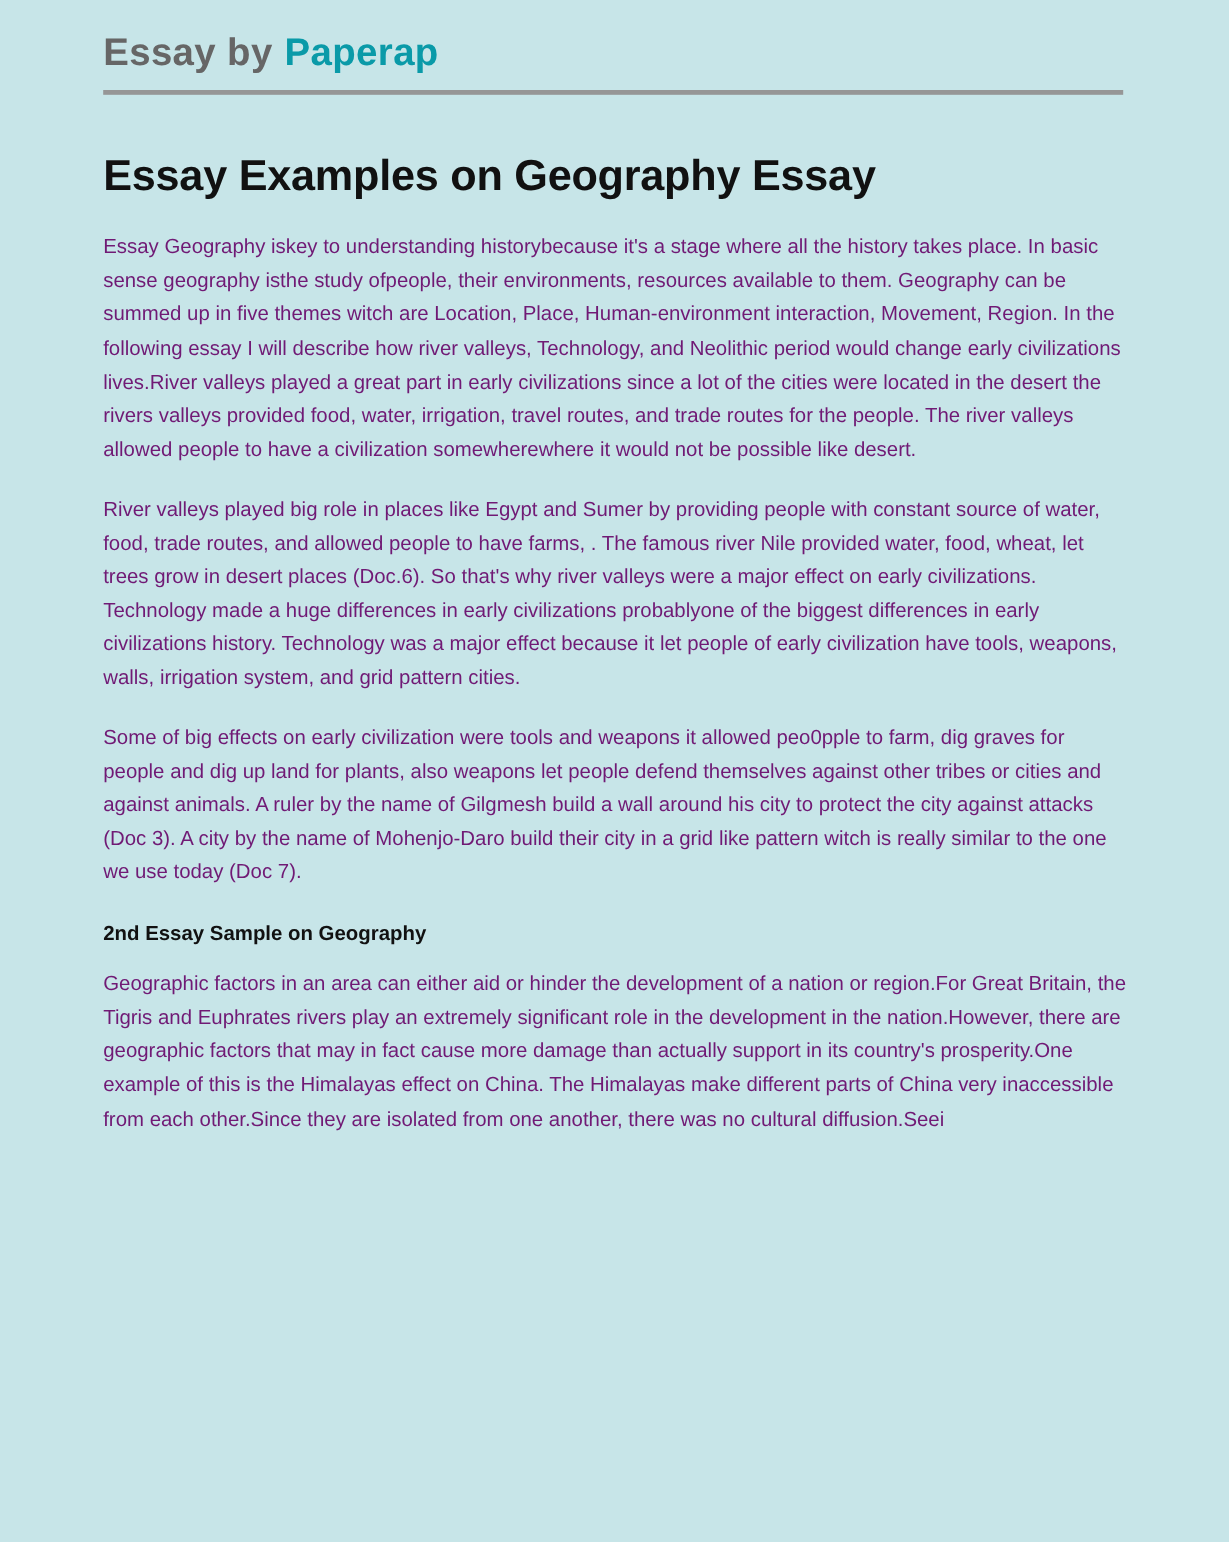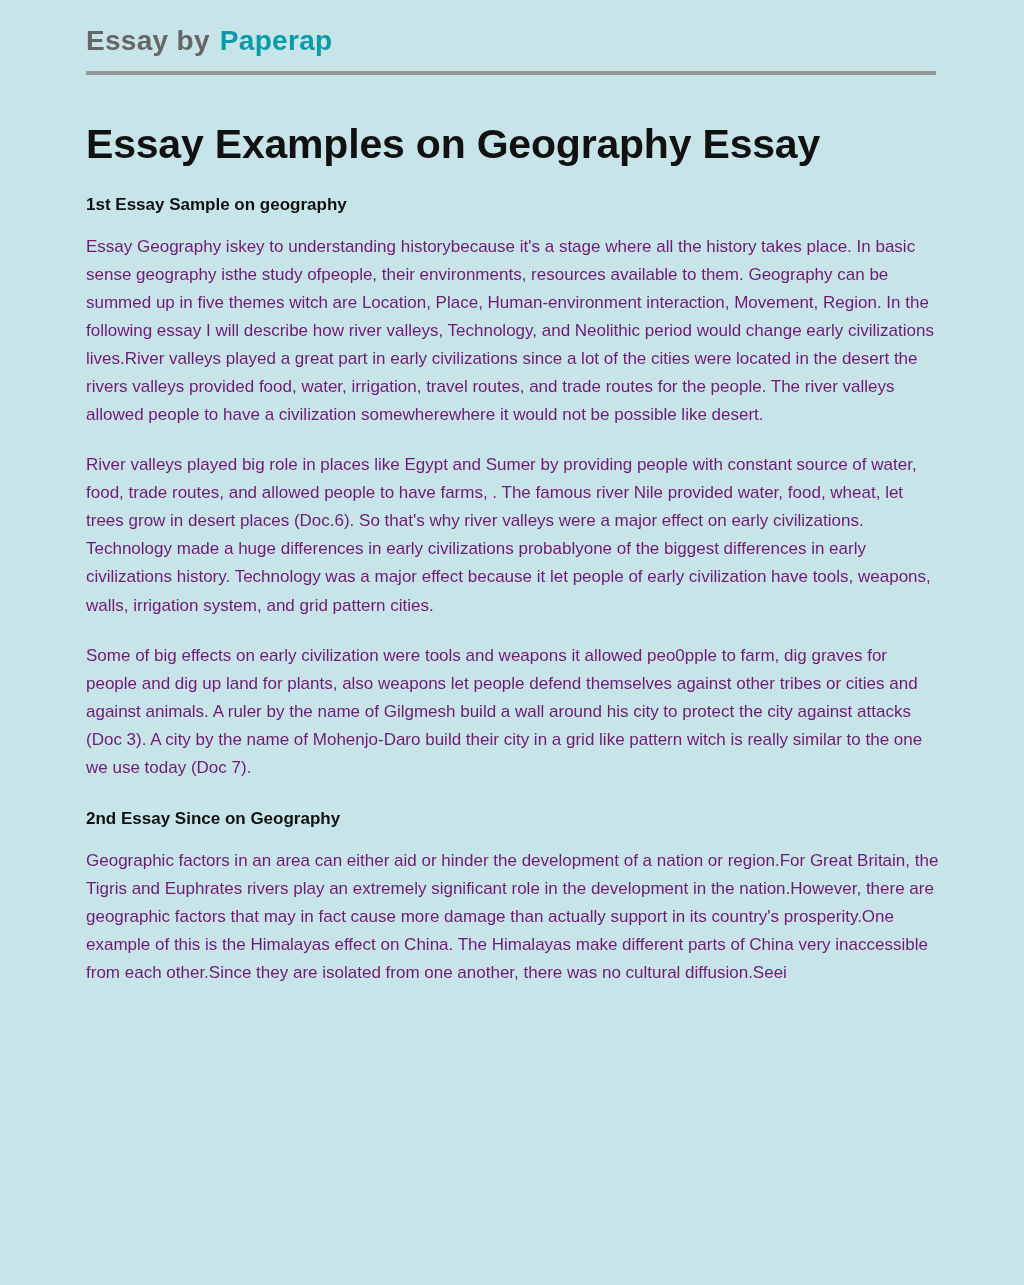--- a/index.html
+++ b/index.html
@@ -21,21 +21,21 @@
     box-sizing: border-box;
     position: relative;
   }
 
   
   .site-header {
     padding: 24px 88px 0 86px;
   }
 
   .brand-line {
-    font-size: 28px;
+    font-size: 32px;
     font-weight: bold;
     letter-spacing: 0.3px;
     line-height: 1.2;
     margin: 0;
   }
   .brand-essay-by {
     color: #666666;
   }
   .brand-name {
     color: #0a9aa8;
@@ -67,21 +67,21 @@
     background: #969696;
   }
 
   
   .article {
     padding: 0 84px 0 86px;
     margin-top: 44px;
   }
 
   .article-title {
-    font-size: 41px;
+    font-size: 36px;
     font-weight: bold;
     color: #111111;
     margin: 0 0 24px 0;
     line-height: 1.25;
     letter-spacing: -0.2px;
   }
 
   .section-heading {
     font-size: 17px;
     font-weight: bold;
@@ -119,25 +119,24 @@
 
 
     <div class="header-divider"></div>
 
   </div>
 
   <div class="article">
 
     <h1 class="article-title">Essay Examples on Geography Essay</h1>
 
-    <h2 class="section-heading">1st Essay Sample on geography</h2>
 
     <p class="paragraph">Essay Geography iskey to understanding historybecause it's a stage where all the history takes place. In basic sense geography isthe study ofpeople, their environments, resources available to them. Geography can be summed up in five themes witch are Location, Place, Human-environment interaction, Movement, Region. In the following essay I will describe how river valleys, Technology, and Neolithic period would change early civilizations lives.River valleys played a great part in early civilizations since a lot of the cities were located in the desert the rivers valleys provided food, water, irrigation, travel routes, and trade routes for the people. The river valleys allowed people to have a civilization somewherewhere it would not be possible like desert.</p>
     <p class="paragraph">River valleys played big role in places like Egypt and Sumer by providing people with constant source of water, food, trade routes, and allowed people to have farms, . The famous river Nile provided water, food, wheat, let trees grow in desert places (Doc.6). So that's why river valleys were a major effect on early civilizations. Technology made a huge differences in early civilizations probablyone of the biggest differences in early civilizations history. Technology was a major effect because it let people of early civilization have tools, weapons, walls, irrigation system, and grid pattern cities.</p>
     <p class="paragraph">Some of big effects on early civilization were tools and weapons it allowed peo0pple to farm, dig graves for people and dig up land for plants, also weapons let people defend themselves against other tribes or cities and against animals. A ruler by the name of Gilgmesh build a wall around his city to protect the city against attacks (Doc 3). A city by the name of Mohenjo-Daro build their city in a grid like pattern witch is really similar to the one we use today (Doc 7).</p>
 
-    <h2 class="section-heading secondary">2nd Essay Since on Geography</h2>
+    <h2 class="section-heading secondary">2nd Essay Sample on Geography</h2>
 
     <p class="paragraph">Geographic factors in an area can either aid or hinder the development of a nation or region.For Great Britain, the Tigris and Euphrates rivers play an extremely significant role in the development in the nation.However, there are geographic factors that may in fact cause more damage than actually support in its country's prosperity.One example of this is the Himalayas effect on China. The Himalayas make different parts of China very inaccessible from each other.Since they are isolated from one another, there was no cultural diffusion.Seei</p>
 
   </div>
 
 </div>
 
 </body></html>

